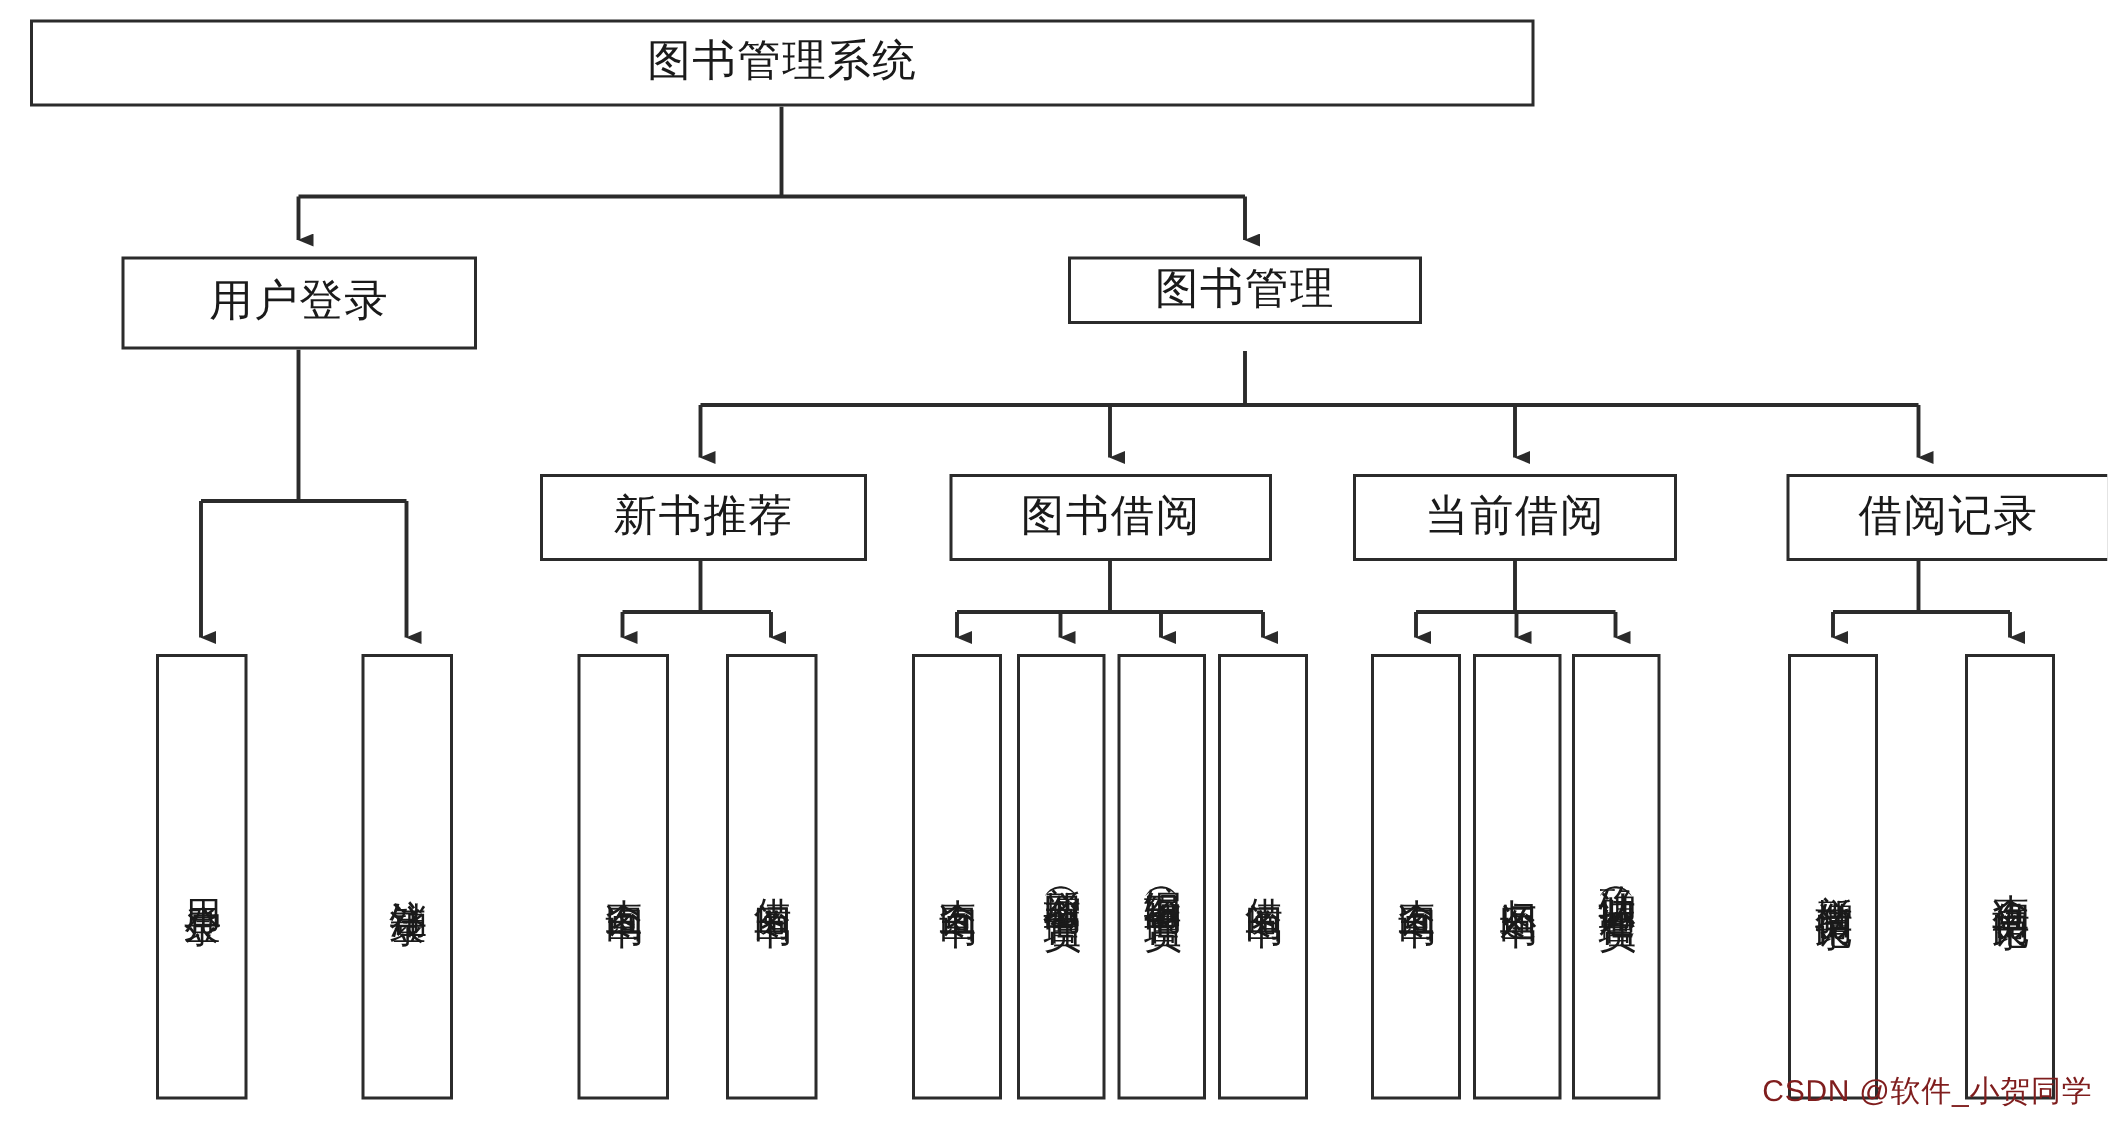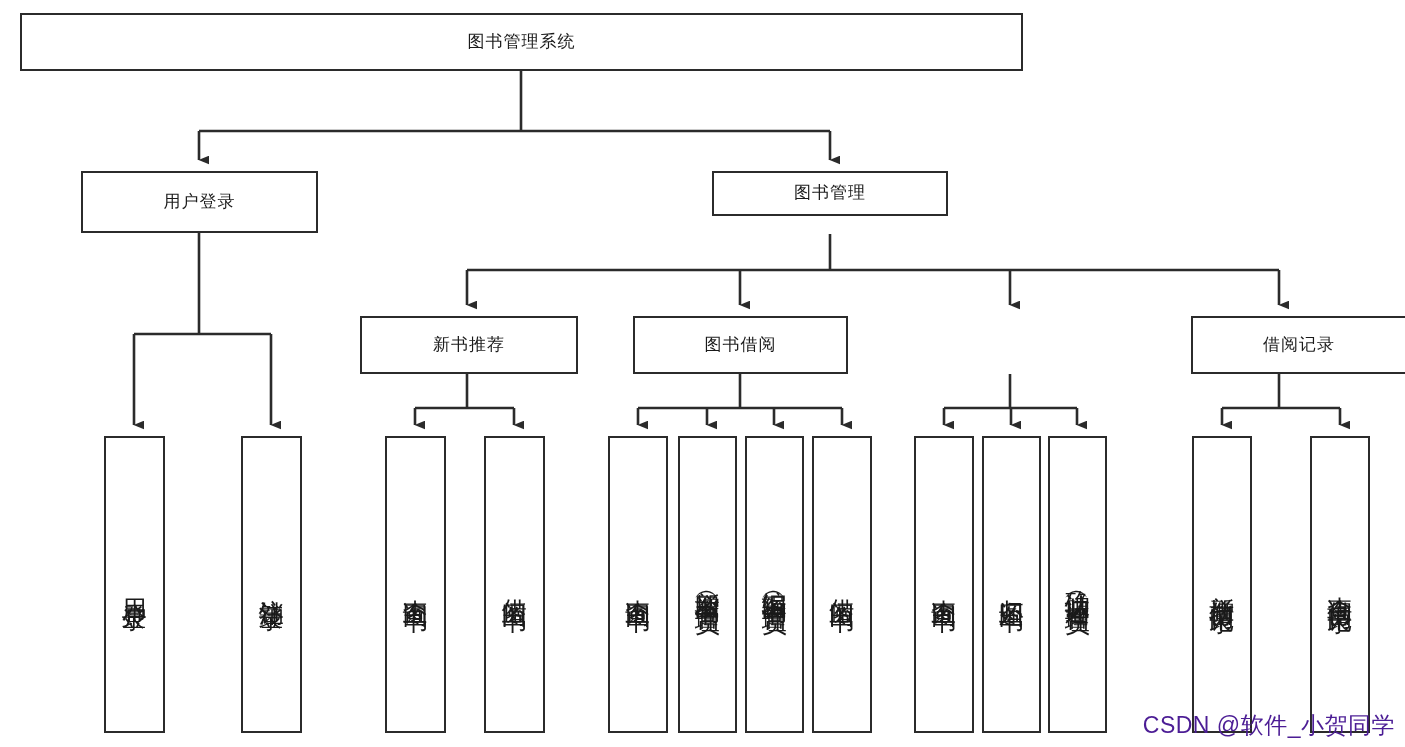--- a/index.html
+++ b/index.html
@@ -29,21 +29,21 @@
     position: absolute;
     box-sizing: border-box;
     background: #ffffff;
     border: 2.5px solid #2b2b2b;
     display: flex;
     align-items: center;
     justify-content: center;
     color: #1a1a1a;
   }
   .node-h {
-    font-size: 17px;
+    font-size: 29px;
     letter-spacing: 1px;
     line-height: 1.1;
     white-space: nowrap;
   }
   .node-v {
     font-size: 25px;
     writing-mode: vertical-rl;
     text-orientation: upright;
     letter-spacing: 3px;
     line-height: 1.05;
@@ -52,22 +52,22 @@
     text-align: center;
     padding: 4px 0;
   }
   .node-v span {
     display: block;
   }
   #watermark {
     position: absolute;
     right: 10px;
     bottom: 6px;
-    font-size: 23px;
-    color: #4c1d95;
+    font-size: 20px;
+    color: #7f1d1d;
     white-space: nowrap;
     letter-spacing: 0.5px;
     pointer-events: none;
   }
 </style>
 </head>
 <body>
 
 <div id="diagram-root">
 
@@ -131,20 +131,23 @@
   <div class="node node-h" style="left:712px; top:171px; width:236px; height:45px;">
     <span>图书管理</span>
   </div>
 
   <div class="node node-h" style="left:633px; top:316px; width:215px; height:58px;">
     <span>图书借阅</span>
   </div>
   <div class="node node-h" style="left:360px; top:316px; width:218px; height:58px;">
     <span>新书推荐</span>
   </div>
+  <div class="node node-h" style="left:902px; top:316px; width:216px; height:58px;">
+    <span>当前借阅</span>
+  </div>
   <div class="node node-h" style="left:1171px; top:316px; width:216px; height:58px;margin-left:20px;">
     <span>借阅记录</span>
   </div>
 
   <div class="node node-v" style="left:104px; top:436px; width:61px; height:297px;">
     <span>用户登录</span>
   </div>
   <div class="node node-v" style="left:241px; top:436px; width:61px; height:297px;">
     <span>注销登录</span>
   </div>

